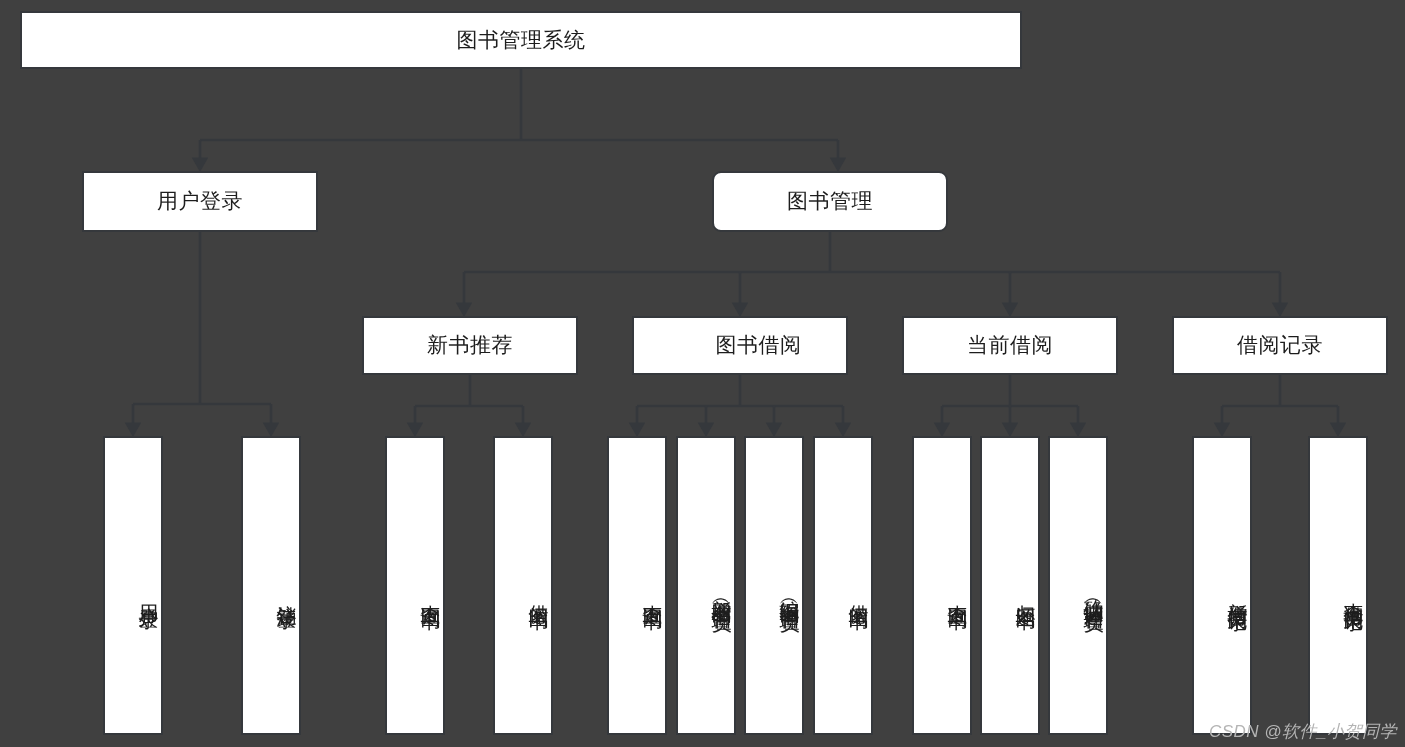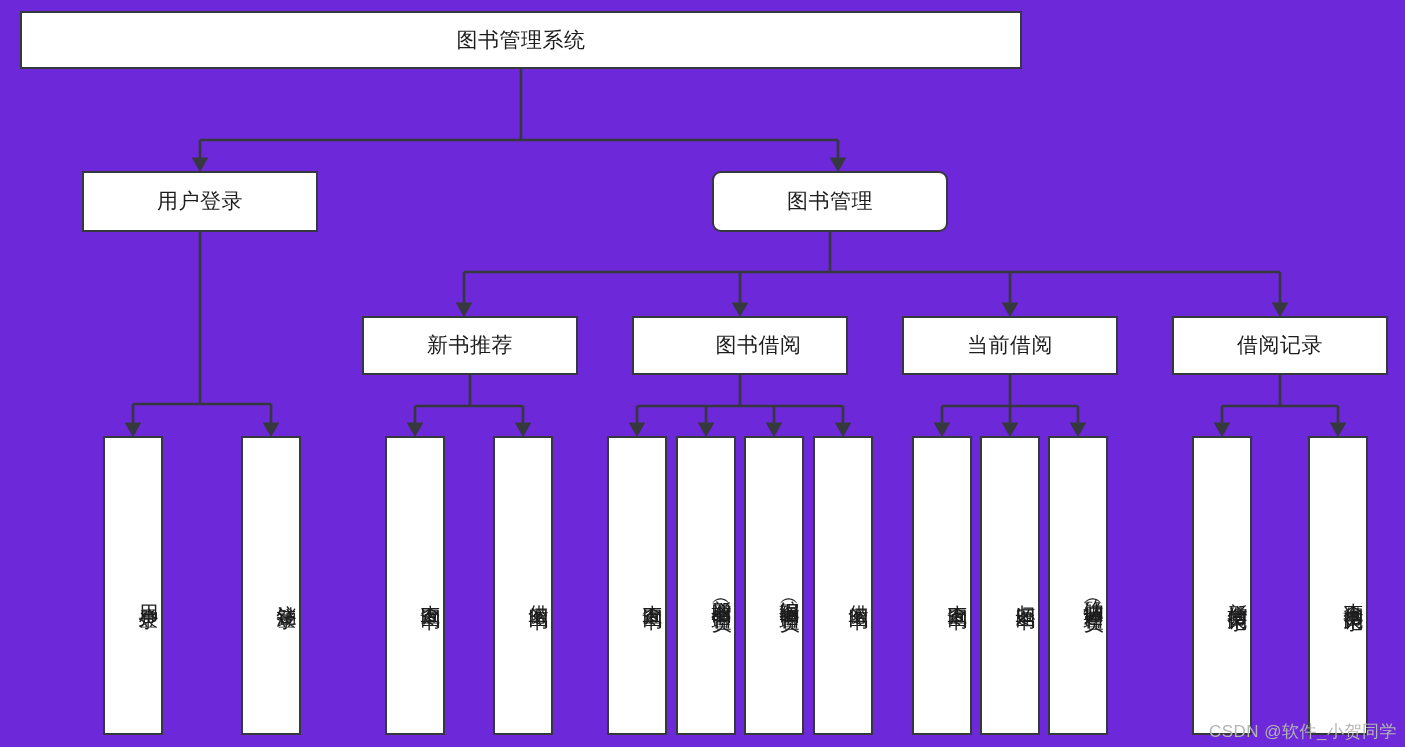--- a/index.html
+++ b/index.html
@@ -8,21 +8,21 @@
     padding: 0;
     background: #ffffff;
   }
   body {
     font-family: "Liberation Sans", "DejaVu Sans", sans-serif;
   }
   #canvas {
     position: relative;
     width: 1405px;
     height: 747px;
-    background: #6d28d9;
+    background: #404040;
     overflow: hidden;
   }
   svg.edges {
     position: absolute;
     left: 0;
     top: 0;
     width: 1405px;
     height: 747px;
     pointer-events: none;
   }
@@ -55,20 +55,21 @@
   }
   .watermark {
     position: absolute;
     right: 8px;
     bottom: 4px;
     font-size: 17px;
     color: #b4b4b4;
     letter-spacing: 0.5px;
     white-space: nowrap;
     z-index: 5;
+    font-style: italic;
   }
 </style>
 </head>
 <body>
 
 <div id="canvas">
 
   <svg class="edges" viewBox="0 0 1405 747" xmlns="http://www.w3.org/2000/svg">
     <defs>
       <marker id="arrow" markerWidth="9" markerHeight="9" refX="1.0" refY="3.2" orient="auto" markerUnits="strokeWidth">

